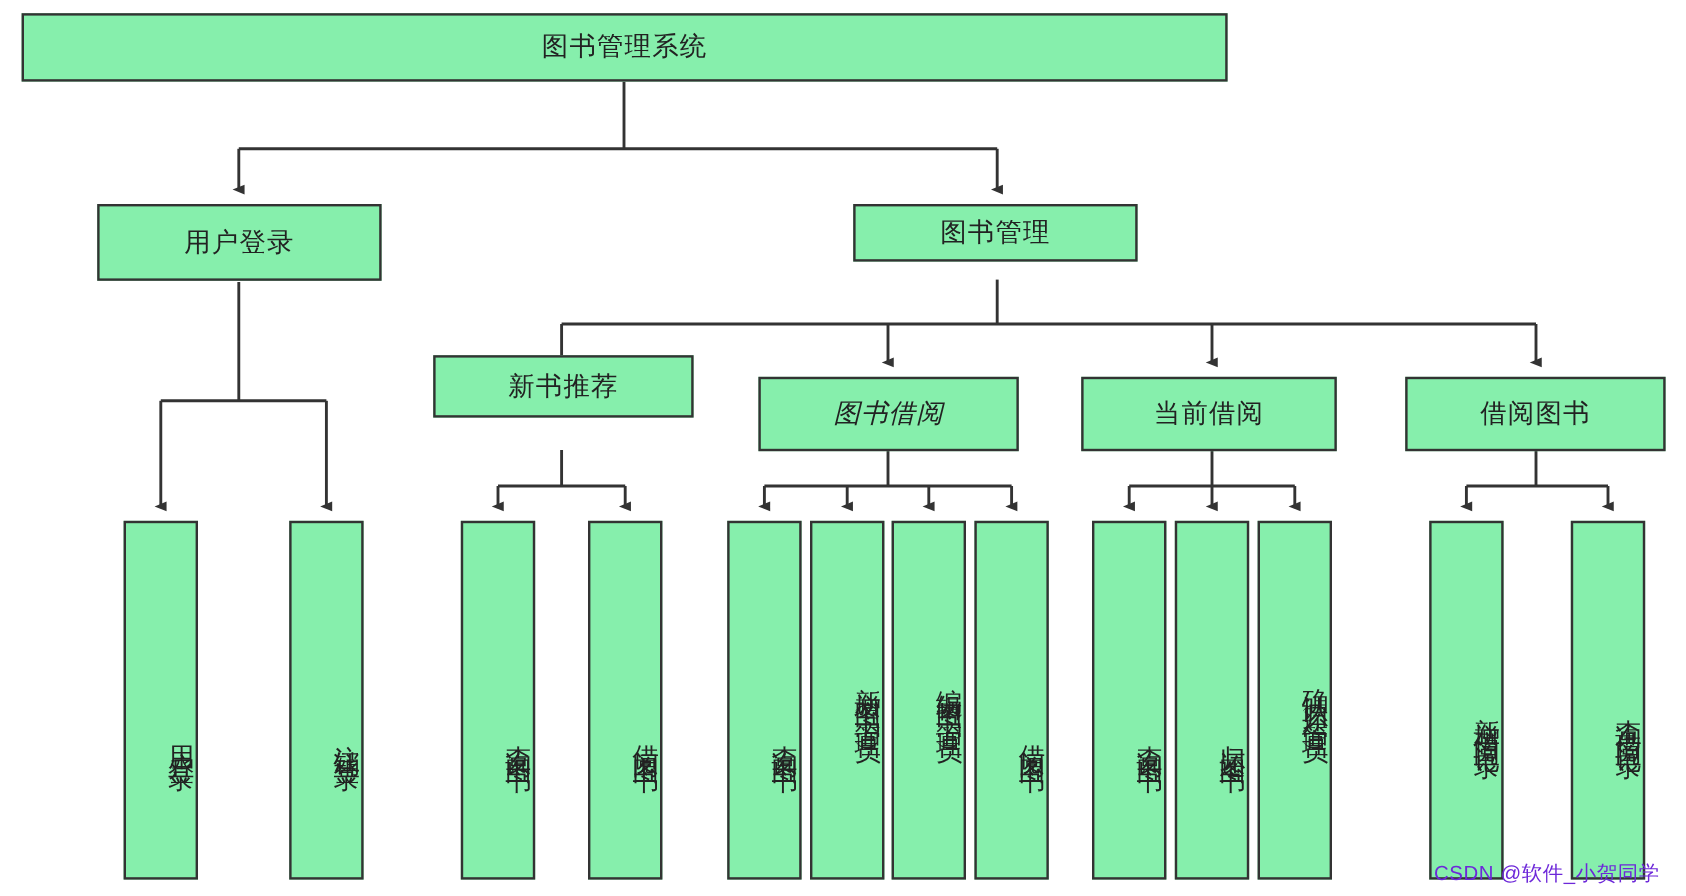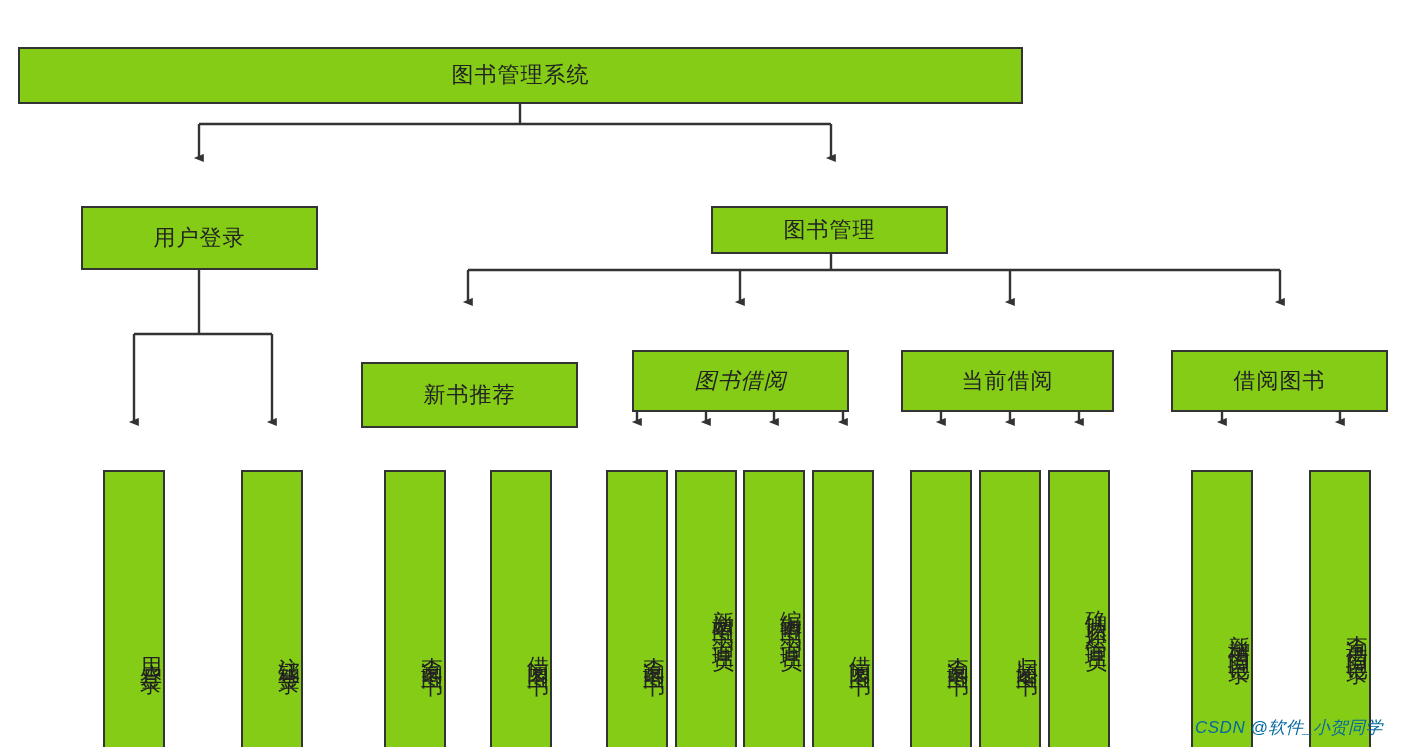--- a/index.html
+++ b/index.html
@@ -13,27 +13,26 @@
     overflow:hidden;
   }
   svg.edges{
     position:absolute;left:0;top:0;
     width:1405px;height:747px;
     pointer-events:none;
   }
   .node{
     position:absolute;
     box-sizing:border-box;
-    background:#84cc16;
+    background:#86efac;
     border:2.4px solid #333333;
     display:flex;
     align-items:center;
     justify-content:center;
     color:#222222;
-    margin-top:36px;
   }
   .node.h{
     font-size:22px;
     letter-spacing:1px;
     line-height:1.2;
   }
   .node.root{ font-size:22px; }
   .node.v{
     font-size:22px;
     writing-mode:vertical-rl;
@@ -45,25 +44,24 @@
     align-items:flex-start;
     justify-content:center;
   }
   .node.v span{
     writing-mode:vertical-rl;
     text-orientation:upright;
     display:block;
   }
   .watermark{
     position:absolute;
-    color:#0369a1;
+    color:#6d28d9;
     font-size:17px;
     white-space:nowrap;
     letter-spacing:0.5px;
-    font-style:italic;
   }
 </style>
 </head>
 <body>
 
 <div id="canvas">
 
   <svg class="edges" viewBox="0 0 1405 747">
     <defs>
       <marker id="arrow" markerWidth="11" markerHeight="11" refX="4.5" refY="5.2" orient="auto" markerUnits="userSpaceOnUse">
@@ -119,21 +117,21 @@
   </div>
 
   <div class="node h" style="left:81px;top:170px;width:237px;height:64px;">
     <span>用户登录</span>
   </div>
 
   <div class="node h" style="left:711px;top:170px;width:237px;height:48px;">
     <span>图书管理</span>
   </div>
 
-  <div class="node h" style="left:361px;top:326px;width:217px;height:66px;">
+  <div class="node h" style="left:361px;top:296px;width:217px;height:52px;">
     <span>新书推荐</span>
   </div>
 
   <div class="node h" style="left:632px;top:314px;width:217px;height:62px;font-style:italic;">
     <span>图书借阅</span>
   </div>
 
   <div class="node h" style="left:901px;top:314px;width:213px;height:62px;">
     <span>当前借阅</span>
   </div>

